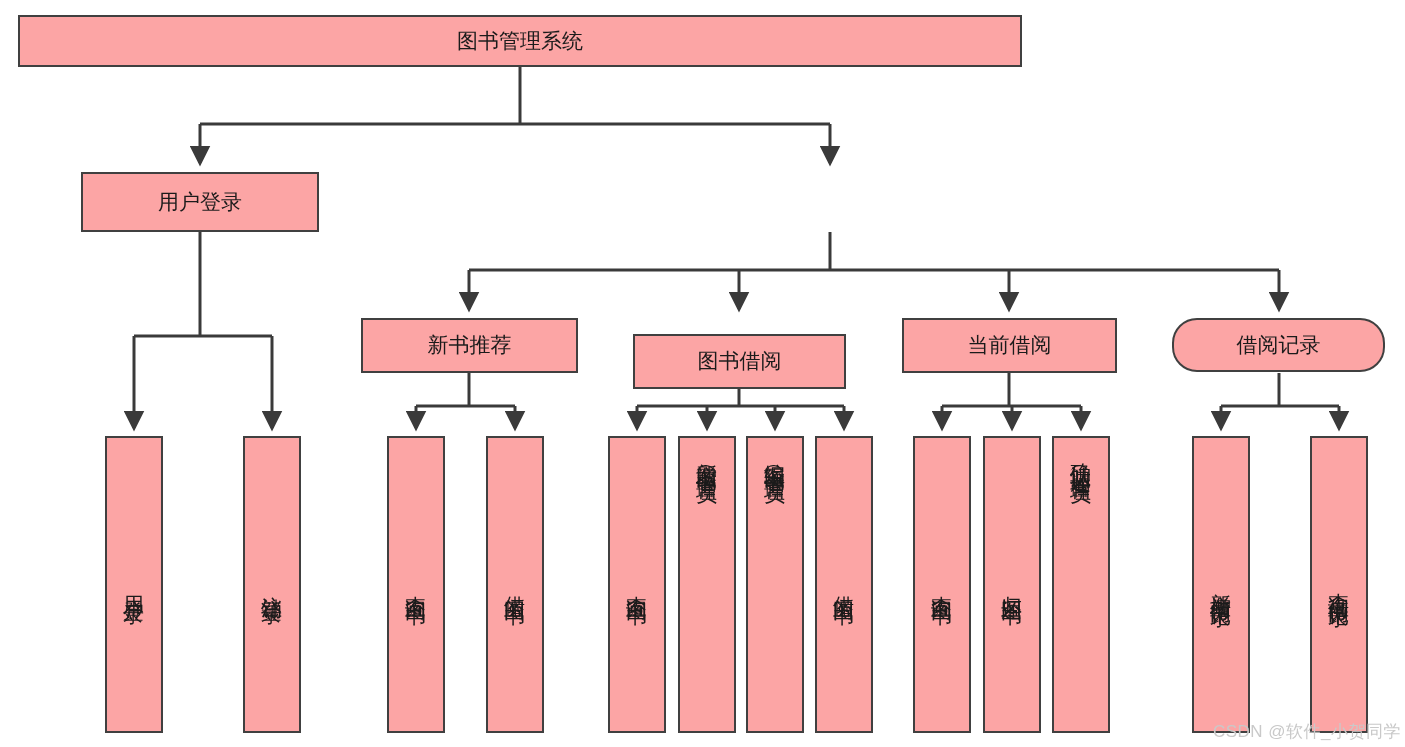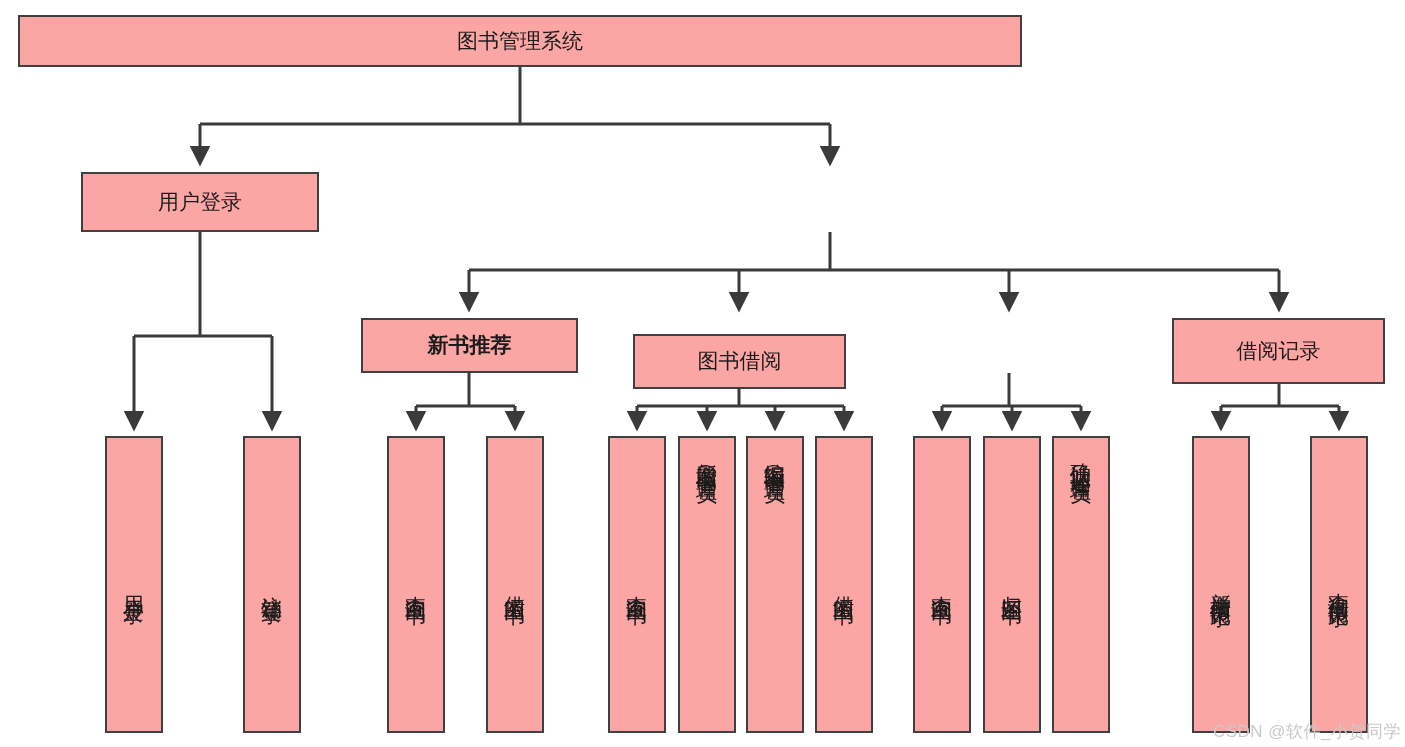--- a/index.html
+++ b/index.html
@@ -126,27 +126,30 @@
   </svg>
 
   <div class="node horiz" id="n-root" style="left: 18px; top: 15px; width: 1004px; height: 52px;">
     <span class="label">图书管理系统</span>
   </div>
 
   <div class="node horiz" id="n-l1a" style="left: 81px; top: 172px; width: 238px; height: 60px;">
     <span class="label">用户登录</span>
   </div>
 
-  <div class="node horiz" id="n-l2a" style="left: 361px; top: 318px; width: 217px; height: 55px; font-weight: bold;">
+  <div class="node horiz" id="n-l2a" style="left: 361px; top: 318px; width: 217px; height: 55px;">
     <span class="label">新书推荐</span>
   </div>
   <div class="node horiz" id="n-l2b" style="left: 633px; top: 318px; width: 213px; height: 55px; margin-top: 16px;">
     <span class="label">图书借阅</span>
   </div>
-  <div class="node horiz" id="n-l2d" style="left: 1172px; top: 318px; width: 213px; height: 66px;">
+  <div class="node horiz" id="n-l2c" style="left: 902px; top: 318px; width: 215px; height: 55px;">
+    <span class="label">当前借阅</span>
+  </div>
+  <div class="node horiz" id="n-l2d" style="left: 1172px; top: 318px; width: 213px; height: 54px; border-radius: 25px;">
     <span class="label">借阅记录</span>
   </div>
 
   <div class="node vert centered" id="n-leaf01" style="left: 105px; top: 436px; width: 58px; height: 297px;">
     <span class="label">用户登录</span>
   </div>
   <div class="node vert centered" id="n-leaf02" style="left: 243px; top: 436px; width: 58px; height: 297px;">
     <span class="label">注销登录</span>
   </div>
 

